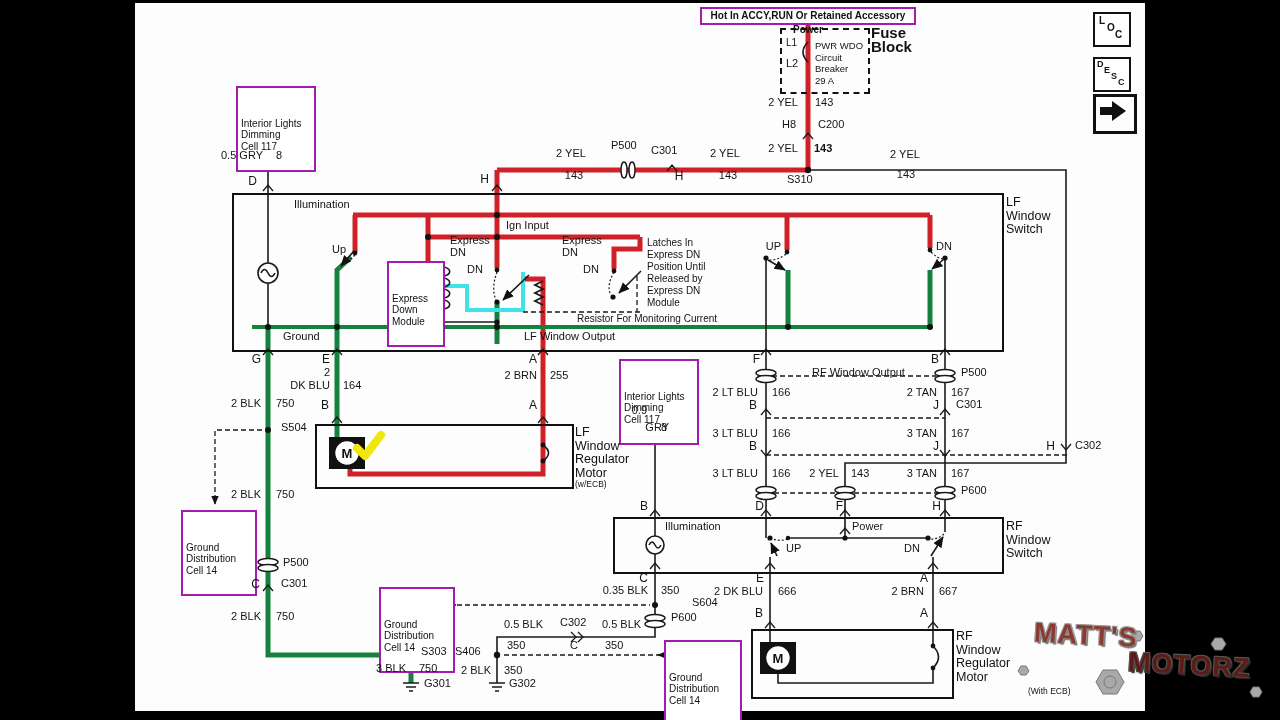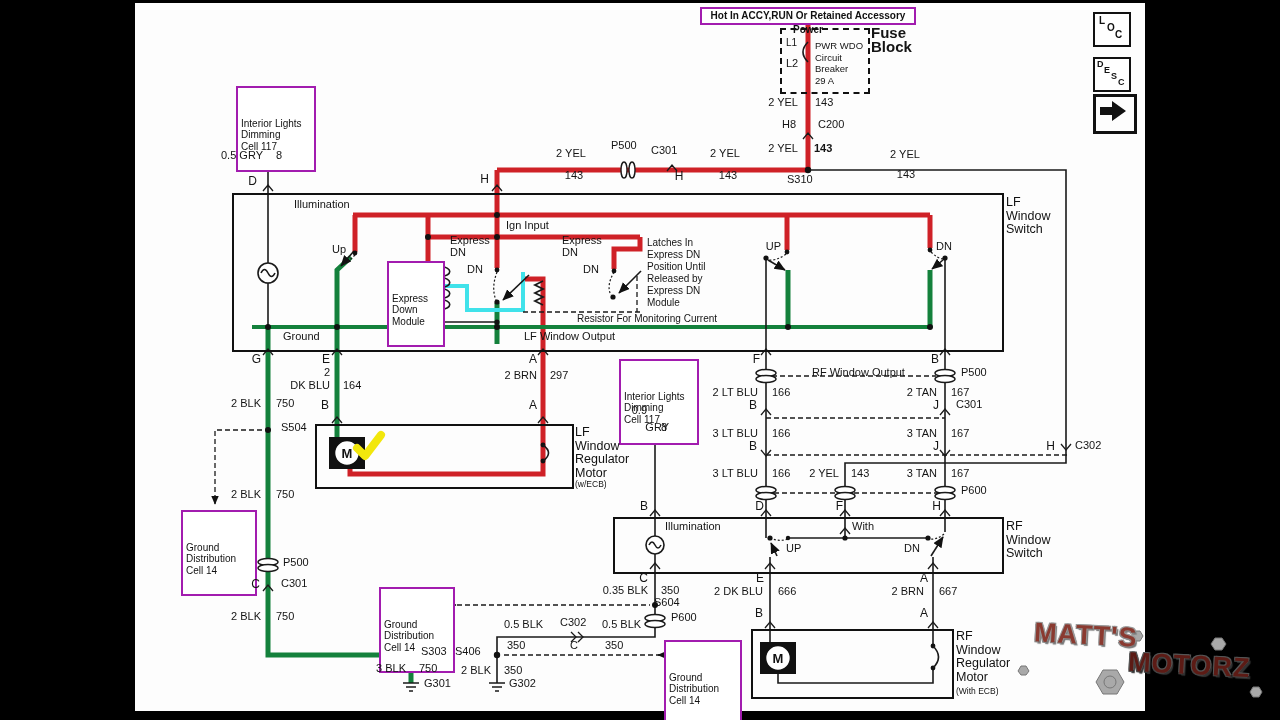--- a/index.html
+++ b/index.html
@@ -309,21 +309,21 @@
   <div class="compbox" style="left:613px;top:517px;width:387px;height:53px;"></div>
   <div class="complabel preline" style="left:1006px;top:520px;">RF
 Window
 Switch</div>
 
   <div class="compbox" style="left:751px;top:629px;width:199px;height:66px;"></div>
   <div class="complabel preline" style="left:956px;top:630px;">RF
 Window
 Regulator
 Motor</div>
-  <div class="sublabel" style="left:932px;top:686px;padding-left:24px;">(With ECB)</div>
+  <div class="sublabel" style="left:1004px;top:686px;padding-left:24px;">(With ECB)</div>
   <div class="motor-m" style="left:778px;top:651px;">M</div>
 
   <div class="cornerbtn" style="left:1093px;top:12px;width:34px;height:31px;">
     <span style="left:4px;top:1px;font-size:10px;">L</span>
     <span style="left:12px;top:8px;font-size:10px;">O</span>
     <span style="left:20px;top:15px;font-size:10px;">C</span>
   </div>
   <div class="cornerbtn" style="left:1093px;top:57px;width:34px;height:31px;">
     <span style="left:2px;top:0px;font-size:9px;">D</span>
     <span style="left:9px;top:6px;font-size:9px;">E</span>
@@ -388,21 +388,21 @@
       <div class="wl" style="left: 283px; top: 557px;">P500</div>
       <div class="wl" style="left: 260px; top: 578px; font-size: 12px; transform: translateX(-100%);">C</div>
       <div class="wl" style="left: 281px; top: 578px;">C301</div>
       <div class="wl" style="left: 261px; top: 611px; transform: translateX(-100%);">2 BLK</div>
       <div class="wl" style="left: 276px; top: 611px;">750</div>
       <div class="wl" style="left: 406px; top: 663px; transform: translateX(-100%);">3 BLK</div>
       <div class="wl" style="left: 419px; top: 663px;">750</div>
       <div class="wl" style="left: 421px; top: 646px;">S303</div>
       <div class="wl" style="left: 424px; top: 678px;">G301</div>
       <div class="wl" style="left: 537px; top: 370px; transform: translateX(-100%);">2 BRN</div>
-      <div class="wl" style="left: 550px; top: 370px;">297</div>
+      <div class="wl" style="left: 550px; top: 370px;">255</div>
       <div class="wl" style="left: 537px; top: 399px; font-size: 12px; transform: translateX(-100%);">A</div>
       <div class="wl" style="left: 961px; top: 367px;">P500</div>
       <div class="wl" style="left: 758px; top: 387px; transform: translateX(-100%);">2 LT BLU</div>
       <div class="wl" style="left: 772px; top: 387px;">166</div>
       <div class="wl" style="left: 757px; top: 399px; font-size: 12px; transform: translateX(-100%);">B</div>
       <div class="wl" style="left: 937px; top: 387px; transform: translateX(-100%);">2 TAN</div>
       <div class="wl" style="left: 951px; top: 387px;">167</div>
       <div class="wl" style="left: 939px; top: 399px; font-size: 12px; transform: translateX(-100%);">J</div>
       <div class="wl" style="left: 956px; top: 399px;">C301</div>
       <div class="wl" style="left: 758px; top: 428px; transform: translateX(-100%);">3 LT BLU</div>
@@ -422,26 +422,26 @@
       <div class="wl" style="left: 961px; top: 485px;">P600</div>
       <div class="wl" style="left: 764px; top: 500px; font-size: 12px; transform: translateX(-100%);">D</div>
       <div class="wl" style="left: 843px; top: 500px; font-size: 12px; transform: translateX(-100%);">F</div>
       <div class="wl" style="left: 941px; top: 500px; font-size: 12px; transform: translateX(-100%);">H</div>
       <div class="wl" style="left: 647px; top: 405px; transform: translateX(-100%);">0.9</div>
       <div class="wl" style="left: 669px; top: 422px; transform: translateX(-100%);">GRY</div>
       <div class="wl" style="left: 661px; top: 422px;">8</div>
       <div class="wl" style="left: 648px; top: 500px; font-size: 12px; transform: translateX(-100%);">B</div>
       <div class="wl" style="left: 665px; top: 521px;">Illumination</div>
       <div class="wl" style="left: 786px; top: 543px;">UP</div>
-      <div class="wl" style="left: 852px; top: 521px;">With</div>
+      <div class="wl" style="left: 852px; top: 521px;">Power</div>
       <div class="wl" style="left: 920px; top: 543px; transform: translateX(-100%);">DN</div>
       <div class="wl" style="left: 648px; top: 572px; font-size: 12px; transform: translateX(-100%);">C</div>
       <div class="wl" style="left: 648px; top: 585px; transform: translateX(-100%);">0.35 BLK</div>
       <div class="wl" style="left: 661px; top: 585px;">350</div>
-      <div class="wl" style="left: 654px; top: 597px; text-align: right;">S604</div>
+      <div class="wl" style="left: 692px; top: 597px; text-align: right;">S604</div>
       <div class="wl" style="left: 671px; top: 612px;">P600</div>
       <div class="wl" style="left: 764px; top: 572px; font-size: 12px; transform: translateX(-100%);">E</div>
       <div class="wl" style="left: 763px; top: 586px; transform: translateX(-100%);">2 DK BLU</div>
       <div class="wl" style="left: 778px; top: 586px;">666</div>
       <div class="wl" style="left: 763px; top: 607px; font-size: 12px; transform: translateX(-100%);">B</div>
       <div class="wl" style="left: 928px; top: 572px; font-size: 12px; transform: translateX(-100%);">A</div>
       <div class="wl" style="left: 924px; top: 586px; transform: translateX(-100%);">2 BRN</div>
       <div class="wl" style="left: 939px; top: 586px;">667</div>
       <div class="wl" style="left: 928px; top: 607px; font-size: 12px; transform: translateX(-100%);">A</div>
       <div class="wl" style="left: 504px; top: 619px;">0.5 BLK</div>

